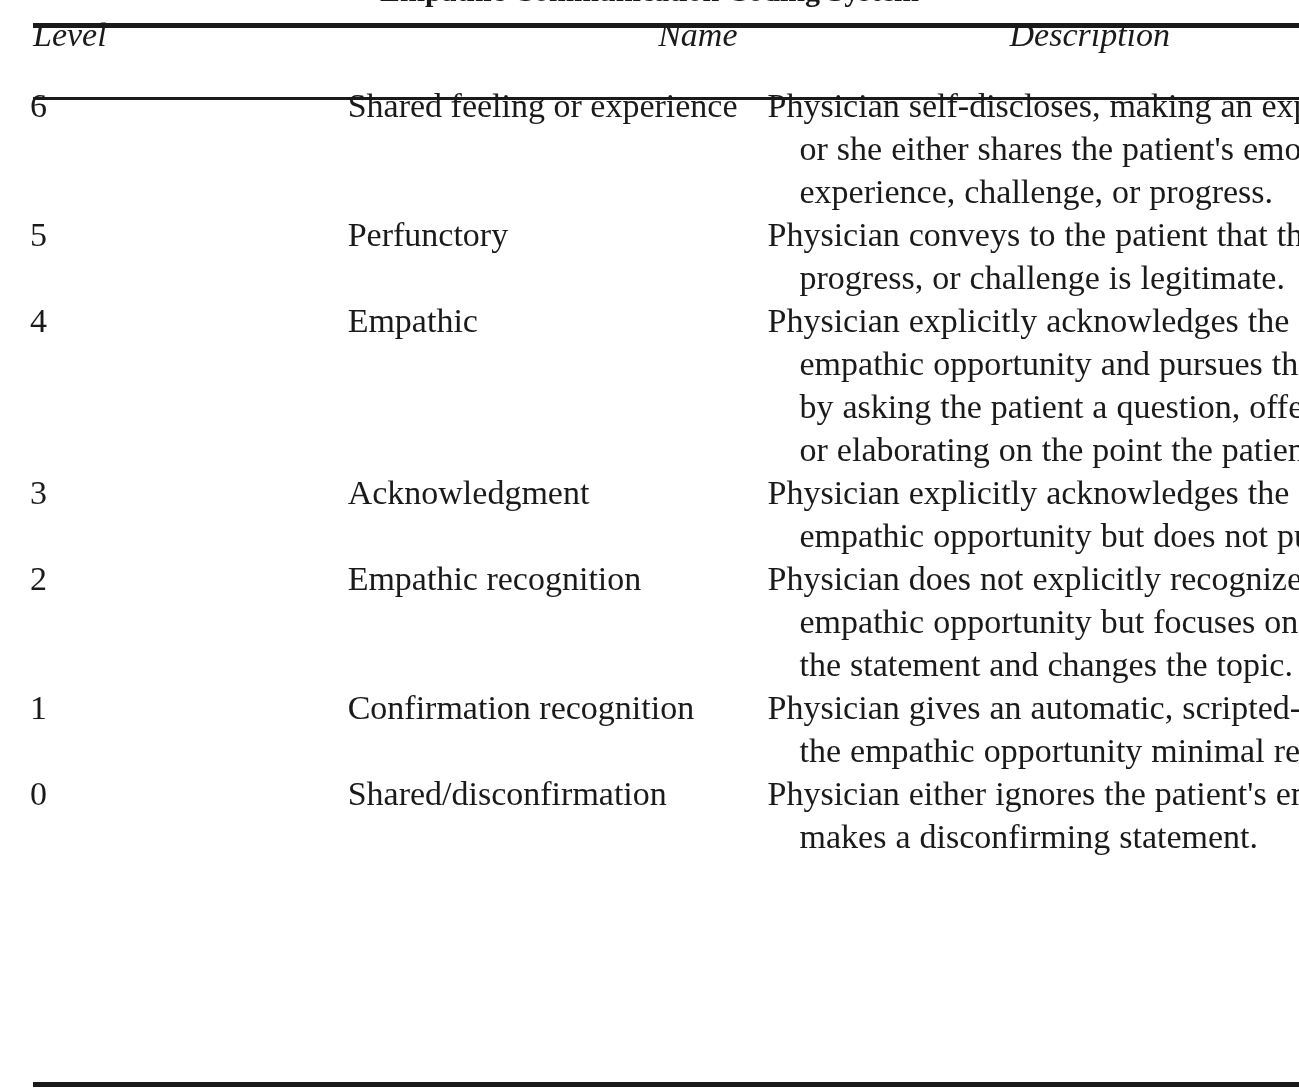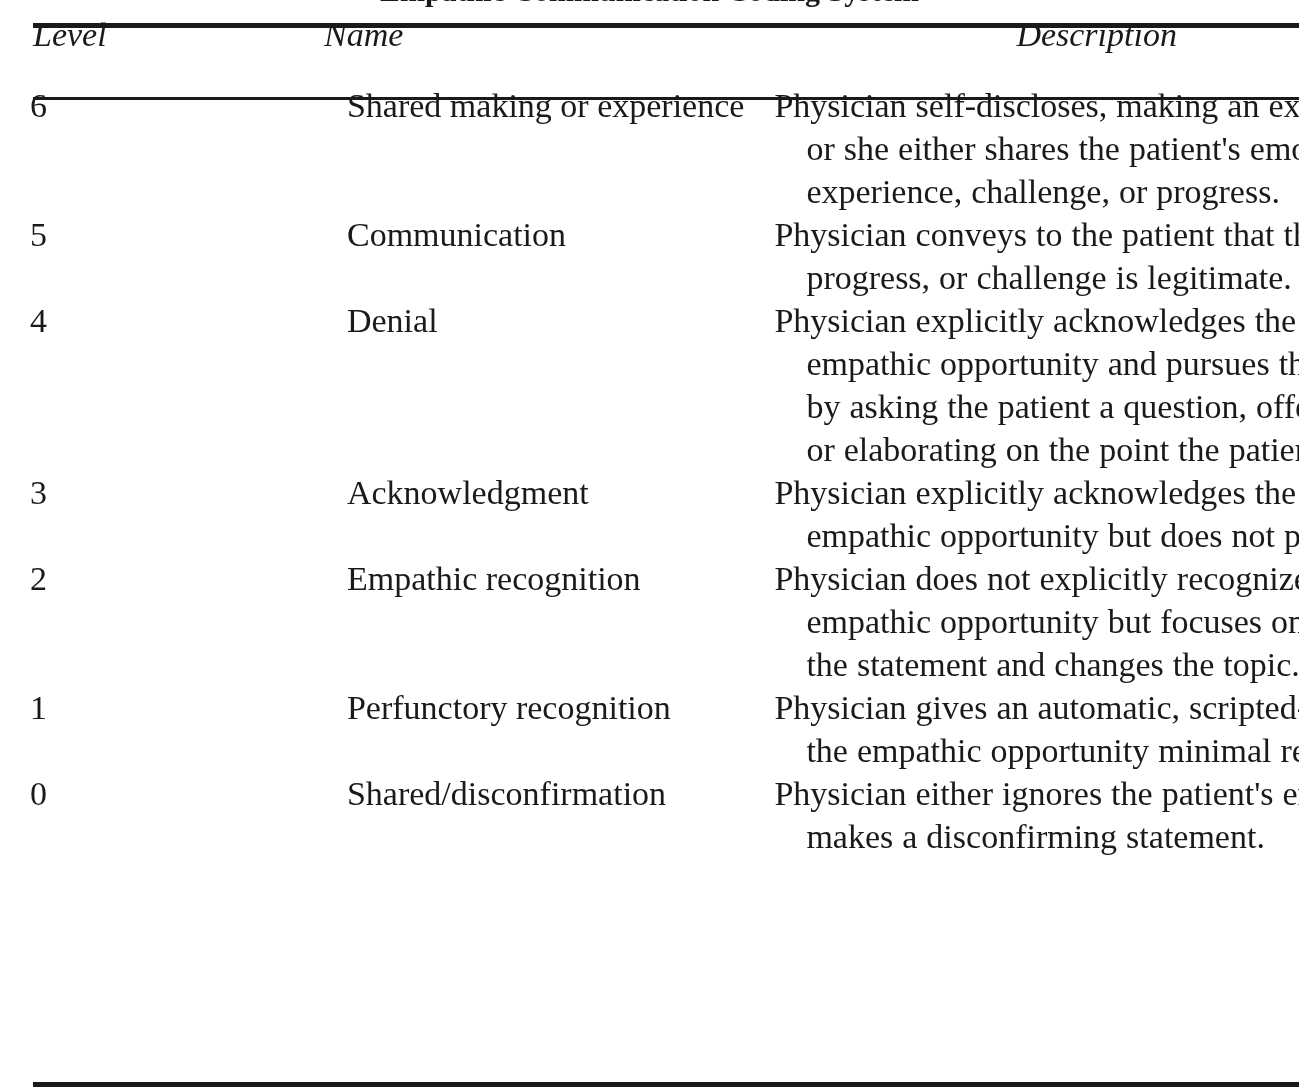--- a/index.html
+++ b/index.html
@@ -85,21 +85,21 @@
     padding: 0;
     height: 70px;
     vertical-align: middle;
     line-height: 1.1;
   }
   th.th-level {
     text-align: left;
     padding-left: 33px;
   }
   th.th-name {
-    text-align: left;
+    text-align: right;
     padding-left: 170px;
   }
   th.th-desc {
     text-align: left;
     padding-left: 272px;
   }
 
   
   tbody td {
     padding: 0;
@@ -157,56 +157,56 @@
       <thead>
         <tr>
           <th class="th-level">Level</th>
           <th class="th-name">Name</th>
           <th class="th-desc">Description</th>
         </tr>
       </thead>
       <tbody>
         <tr>
           <td class="cell-level">6</td>
-          <td class="cell-name">Shared making or experience</td>
+          <td class="cell-name">Shared feeling or experience</td>
           <td class="cell-desc">
               <span class="desc-text">Physician self-discloses, making an explicit statement that he or she either shares the patient's emotion or has had a similar experience, challenge, or progress.</span>
             </td>
         </tr>
         <tr>
           <td class="cell-level">5</td>
-          <td class="cell-name">Communication</td>
+          <td class="cell-name">Perfunctory</td>
           <td class="cell-desc">
               <span class="desc-text">Physician conveys to the patient that the expressed emotion, progress, or challenge is legitimate.</span>
             </td>
         </tr>
         <tr>
           <td class="cell-level">4</td>
-          <td class="cell-name">Denial</td>
+          <td class="cell-name">Empathic</td>
           <td class="cell-desc">
               <span class="desc-text">Physician explicitly acknowledges the central issue in the empathic opportunity and pursues the topic with the patient by asking the patient a question, offering advice or support, or elaborating on the point the patient has raised.</span>
             </td>
         </tr>
         <tr>
           <td class="cell-level">3</td>
           <td class="cell-name">Acknowledgment</td>
           <td class="cell-desc">
               <span class="desc-text">Physician explicitly acknowledges the central issue in the empathic opportunity but does not pursue the topic.</span>
             </td>
         </tr>
         <tr>
           <td class="cell-level">2</td>
           <td class="cell-name">Empathic recognition</td>
           <td class="cell-desc">
               <span class="desc-text">Physician does not explicitly recognize the central issue in the empathic opportunity but focuses on a peripheral aspect of the statement and changes the topic.</span>
             </td>
         </tr>
         <tr>
           <td class="cell-level">1</td>
-          <td class="cell-name">Perfunctory recognition</td>
+          <td class="cell-name">Confirmation recognition</td>
           <td class="cell-desc">
               <span class="desc-text">Physician gives an automatic, scripted-type response, giving the empathic opportunity minimal recognition</span>
             </td>
         </tr>
         <tr>
           <td class="cell-level">0</td>
           <td class="cell-name">Shared/disconfirmation</td>
           <td class="cell-desc">
               <span class="desc-text">Physician either ignores the patient's empathic opportunity or makes a disconfirming statement.</span>
             </td>

